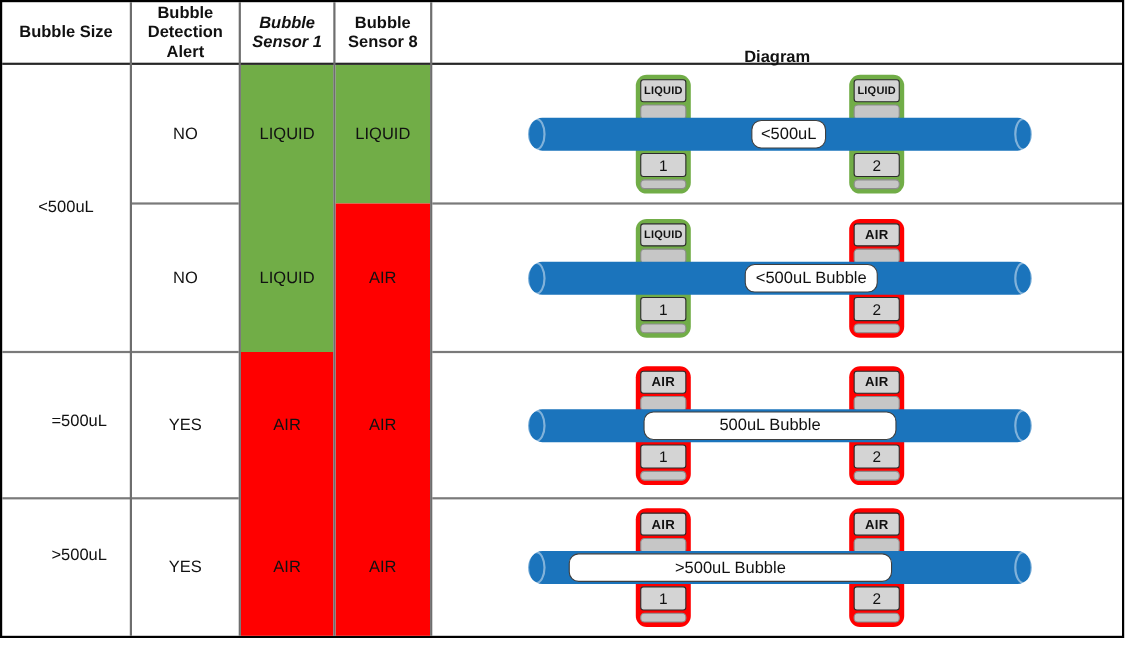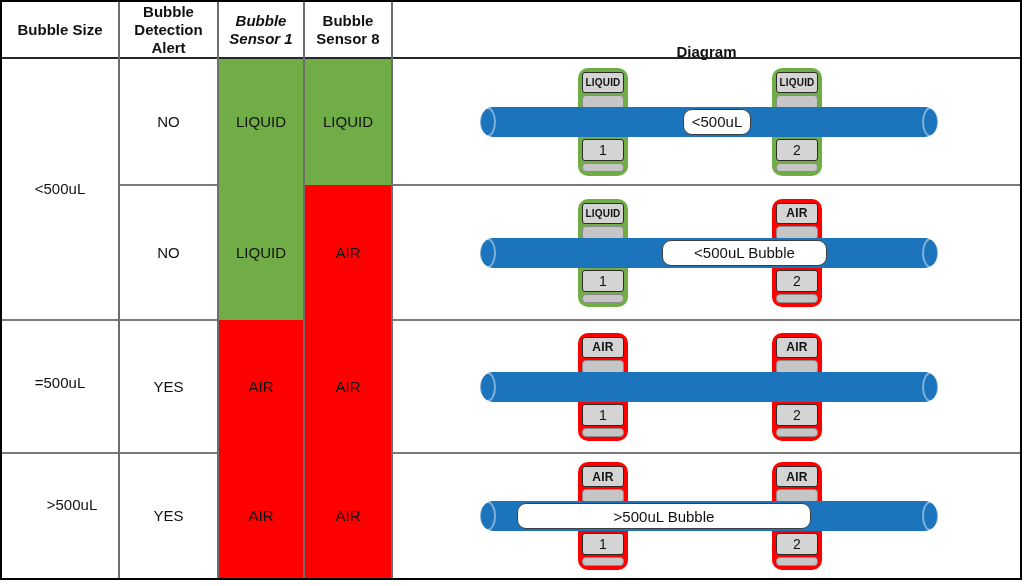--- a/index.html
+++ b/index.html
@@ -39,21 +39,21 @@
   .slabel.air{font-size:12px;}
   .swin{top:27px;height:14px;background:#C6C6C6;border:1px solid #8c8c8c;border-radius:4px;}
   .snum{top:71px;height:22px;background:#D4D4D4;border:1.5px solid #2b2b2b;
         border-radius:3px;font-size:14px;}
   .sbot{top:95px;height:9px;background:#C6C6C6;border:1px solid #8c8c8c;border-radius:4px;}
   .bubble{top:50%;transform:translateY(-50%);height:26px;background:#ffffff;
           border:1.5px solid #3f3f3f;border-radius:9px;display:flex;align-items:center;
           justify-content:center;font-size:15px;z-index:3;white-space:nowrap;}
   
   .d0 .bubble{left:290px;width:68px;}
-  .d1 .bubble{left:269px;width:165px;}
+  .d1 .bubble{left:284px;width:121px;}
   .d2 .bubble{left:192px;width:230px;}
   .d3 .bubble{left:124px;width:294px;}
 </style>
 </head>
 <body>
 
 <div id="canvas">
   <div class="abs tbl"></div>
 
   <div class="abs blk green" style="left:219px;top:59px;width:84px;height:261px;"></div>
@@ -73,21 +73,21 @@
   <div class="abs hline" style="left:2px;top:452px;width:215px;"></div>
   <div class="abs hline" style="left:393px;top:452px;width:627px;"></div>
 
   <div class="abs cell hdr" style="left:120px;top:2px;width:97px;height:55px;">Bubble Detection Alert</div>
   <div class="abs cell hdr" style="left:2px;top:2px;width:116px;height:55px;">Bubble Size</div>
   <div class="abs cell hdr" style="left:219px;top:2px;width:84px;height:55px;font-style:italic;">Bubble Sensor 1</div>
   <div class="abs cell hdr" style="left:305px;top:2px;width:86px;height:55px;">Bubble Sensor 8</div>
   <div class="abs cell hdr" style="left:393px;top:2px;width:627px;height:55px;margin-top:22px;">Diagram</div>
 
   <div class="abs cell" style="left:2px;top:59px;width:116px;height:260px;">&lt;500uL</div>
-  <div class="abs cell" style="left:2px;top:321px;width:116px;height:123px;">=500uL</div>
+  <div class="abs cell" style="left:14px;top:321px;width:116px;height:123px;">=500uL</div>
   <div class="abs cell" style="left:2px;top:443px;width:116px;height:124px;padding-left:24px;">&gt;500uL</div>
 
   <div class="abs cell" style="left:120px;top:59px;width:97px;height:125px;">NO</div>
   <div class="abs cell" style="left:120px;top:186px;width:97px;height:133px;">NO</div>
   <div class="abs cell" style="left:120px;top:321px;width:97px;height:131px;">YES</div>
   <div class="abs cell" style="left:120px;top:454px;width:97px;height:124px;">YES</div>
 
   <div class="abs cell" style="left:219px;top:59px;width:84px;height:125px;">LIQUID</div>
   <div class="abs cell" style="left:219px;top:186px;width:84px;height:133px;">LIQUID</div>
   <div class="abs cell" style="left:219px;top:321px;width:84px;height:131px;">AIR</div>
@@ -148,20 +148,21 @@
     <div class="abs sensor s2 sf-red">
       <div class="abs sbox slabel air">AIR</div>
       <div class="abs sbox swin"></div>
       <div class="abs sbox snum">2</div>
       <div class="abs sbox sbot"></div>
     </div>
     <div class="abs tube">
       <div class="abs cap left"></div>
       <div class="abs cap right"></div>
     </div>
+    <div class="abs bubble">500uL Bubble</div>
   </div>
 
   <div class="abs diag d3" style="left:393px;top:454px;width:627px;height:124px;">
     <div class="abs sensor s1 sf-red">
       <div class="abs sbox slabel air">AIR</div>
       <div class="abs sbox swin"></div>
       <div class="abs sbox snum">1</div>
       <div class="abs sbox sbot"></div>
     </div>
     <div class="abs sensor s2 sf-red">

